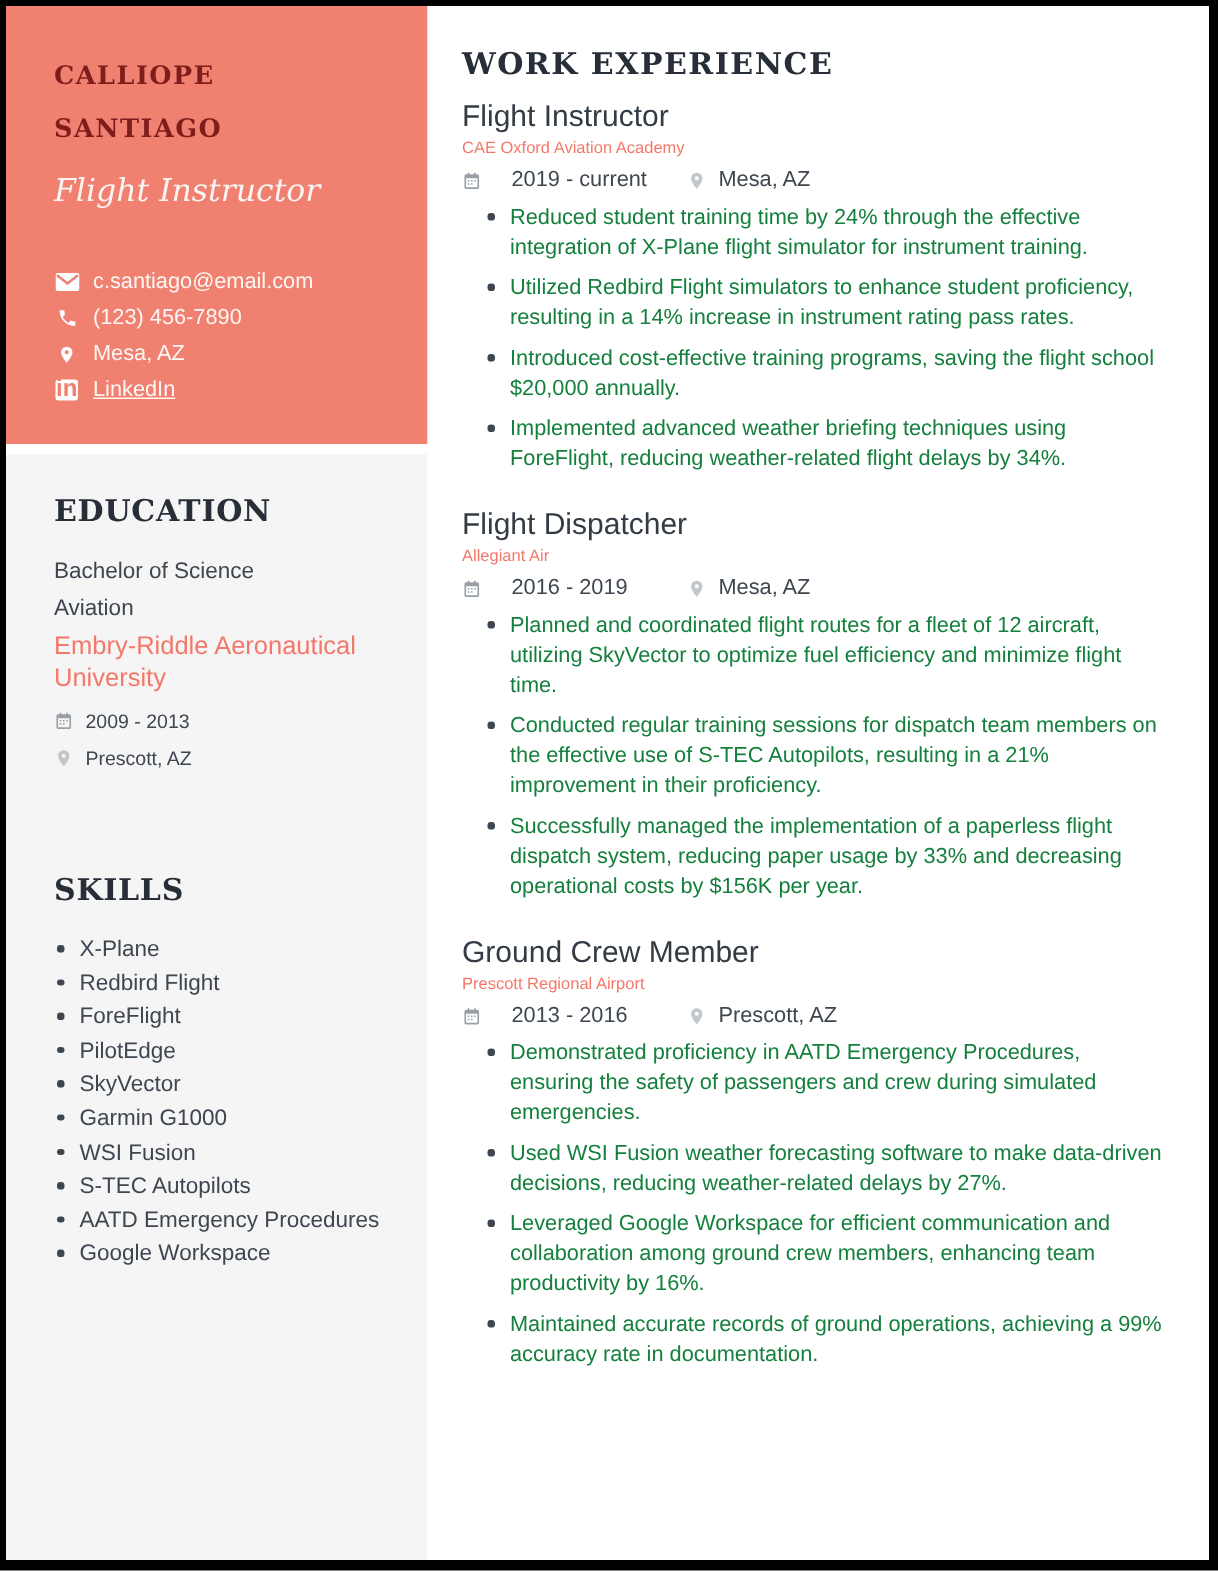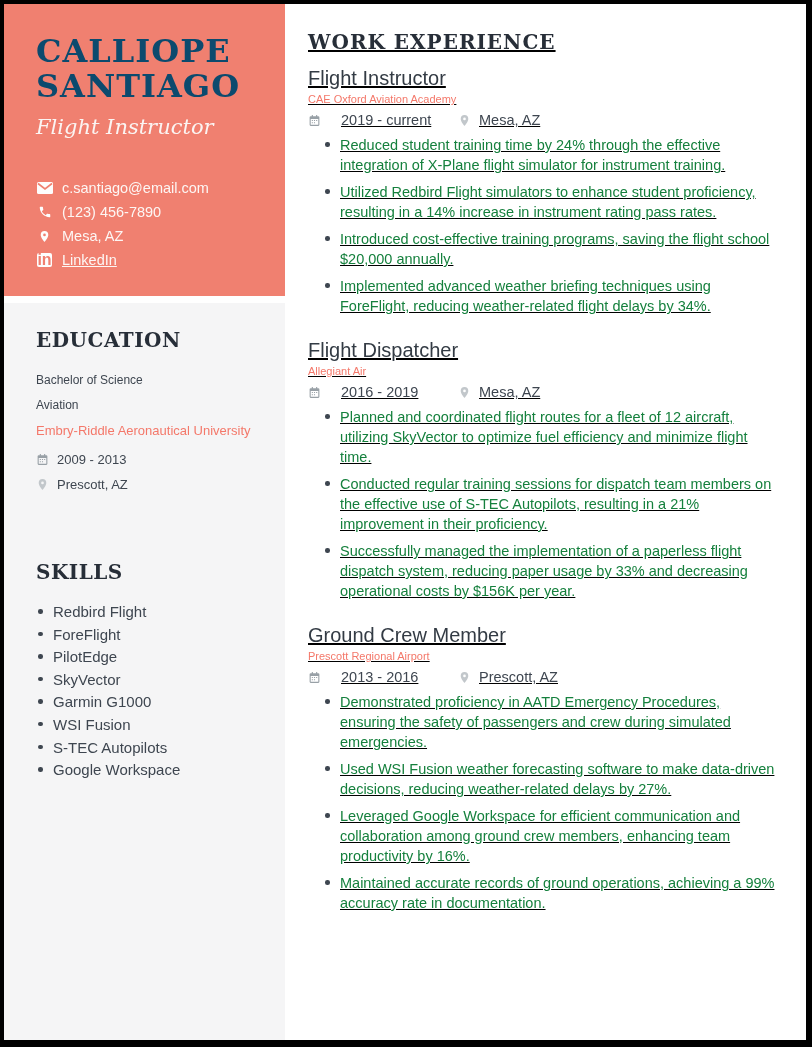--- a/index.html
+++ b/index.html
@@ -27,24 +27,24 @@
     flex-direction: column;
   }
   .hero {
     background: #f08070;
     padding: 30px 24px 24px 32px;
     color: #ffffff;
   }
   .hero-name {
     font-family: "DejaVu Serif", serif;
     font-weight: bold;
-    font-size: 32px;
+    font-size: 17px;
     line-height: 35px;
     letter-spacing: 1px;
-    color: #0c4a6e;
+    color: #7f1d1d;
   }
   .hero-title {
     font-family: "DejaVu Serif", serif;
     font-style: italic;
     font-size: 21px;
     margin-top: 11px;
     color: #fbf4f2;
   }
   .contact { margin-top: 37px; list-style: none; }
   .contact li {
@@ -68,22 +68,22 @@
   .side-section { padding: 25px 26px 0 32px; }
   .side-heading, .main-heading {
     font-family: "DejaVu Serif", serif;
     font-weight: bold;
     font-size: 20px;
     letter-spacing: 0.5px;
     color: #272e38;
   }
   .side-heading { margin-bottom: 16px; }
 
-  .edu-line { font-size: 12px; line-height: 25px; color: #3e4650; }
-  .edu-school { font-size: 13px; line-height: 21px; color: #f4786a; margin: 2px 0 6px; }
+  .edu-line { font-size: 15px; line-height: 25px; color: #3e4650; }
+  .edu-school { font-size: 17px; line-height: 21px; color: #f4786a; margin: 2px 0 6px; }
   .side-meta {
     display: flex; align-items: center; gap: 8px;
     font-size: 13px; color: #3e4650; height: 25px;
   }
   .icon-gray { color: #98a0a6; display: inline-flex; }
   .icon-pin { color: #c2c7cb; display: inline-flex; }
 
   .skills-section { margin-top: 38px; }
   .skills-list { list-style: none; margin-top: 18px; }
   .skills-list li {
@@ -102,21 +102,20 @@
     width: 4.5px; height: 4.5px;
     border-radius: 50%;
     background: #3e4650;
   }
 
   
   .main {
     flex: 1;
     padding: 26px 28px 0 23px;
     background: #ffffff;
-    text-decoration: underline;
   }
   .main-heading { letter-spacing: 1px; margin-bottom: 6px; }
   .job { margin-bottom: 23px; }
   .job-title {
     font-size: 20px;
     font-weight: 400;
     color: #333b44;
     margin: 13px 0 3px;
   }
   .company { font-size: 11px; color: #f4786a; margin-bottom: 7px; }
@@ -203,27 +202,29 @@
               <path d="M12 2a7 7 0 0 0-7 7c0 5.25 7 13 7 13s7-7.75 7-13a7 7 0 0 0-7-7zm0 9.5a2.5 2.5 0 1 1 0-5 2.5 2.5 0 0 1 0 5z"></path>
             </svg>
         </span>
         <span>Prescott, AZ</span>
       </div>
     </section>
 
     <section class="side-section skills-section">
       <h3 class="side-heading">SKILLS</h3>
       <ul class="skills-list">
+        <li>X-Plane</li>
         <li>Redbird Flight</li>
         <li>ForeFlight</li>
         <li>PilotEdge</li>
         <li>SkyVector</li>
         <li>Garmin G1000</li>
         <li>WSI Fusion</li>
         <li>S-TEC Autopilots</li>
+        <li>AATD Emergency Procedures</li>
         <li>Google Workspace</li>
       </ul>
     </section>
   </aside>
 
   <main class="main">
     <h2 class="main-heading">WORK EXPERIENCE</h2>
 
     <article class="job">
       <h3 class="job-title">Flight Instructor</h3>

